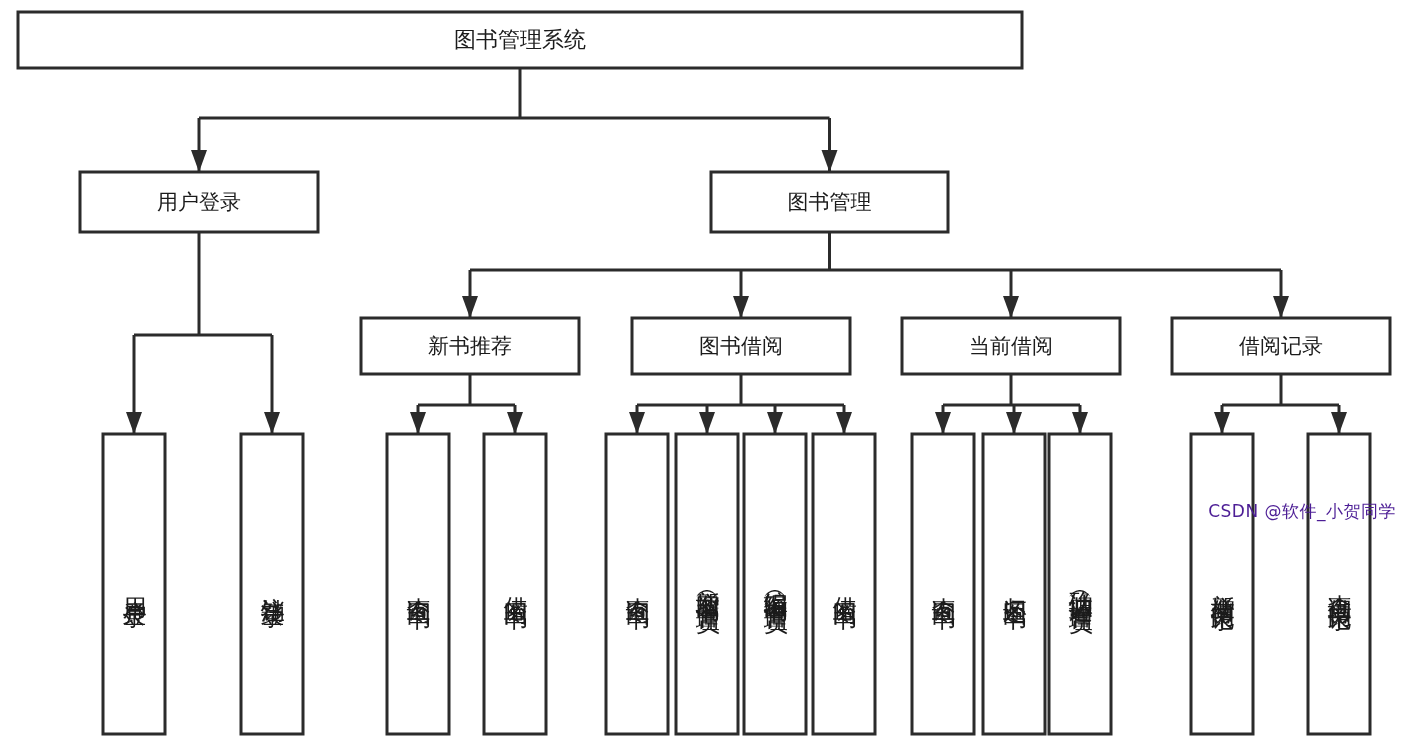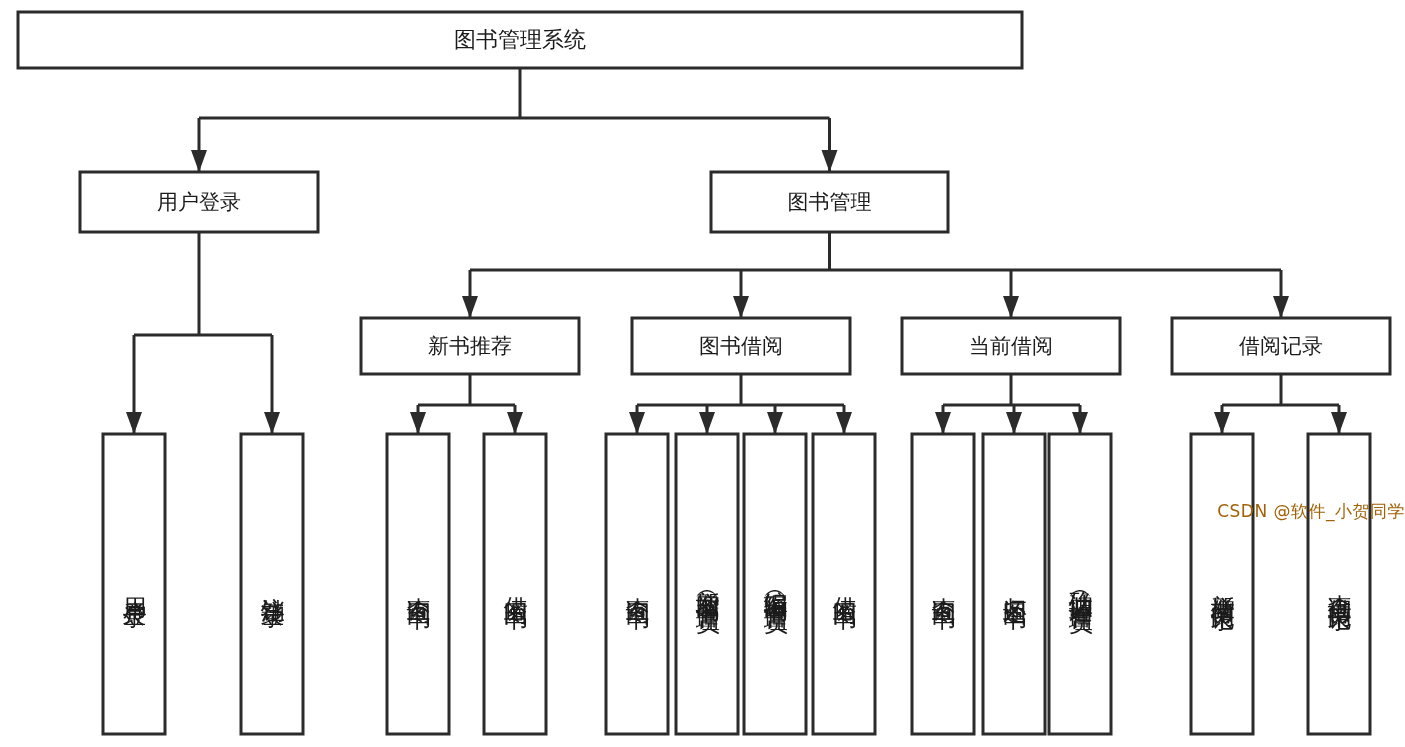--- a/index.html
+++ b/index.html
@@ -70,25 +70,25 @@
     font-family: "DejaVu Sans", "Liberation Sans", sans-serif;
     font-size: 24px;
     line-height: 1.06;
     letter-spacing: 3px;
     color: #1b1b1b;
     white-space: nowrap;
     text-align: center;
   }
   #watermark {
     position: absolute;
-    right: 0;
+    right: 9px;
     bottom: 6px;
     font-family: "DejaVu Sans", "Liberation Sans", sans-serif;
     font-size: 17px;
-    color: #a16207;
+    color: #4c1d95;
     letter-spacing: 0.5px;
     white-space: nowrap;
     margin-left: 32px;
   }
 </style>
 </head>
 <body>
 
 <div id="diagram-root">
 

